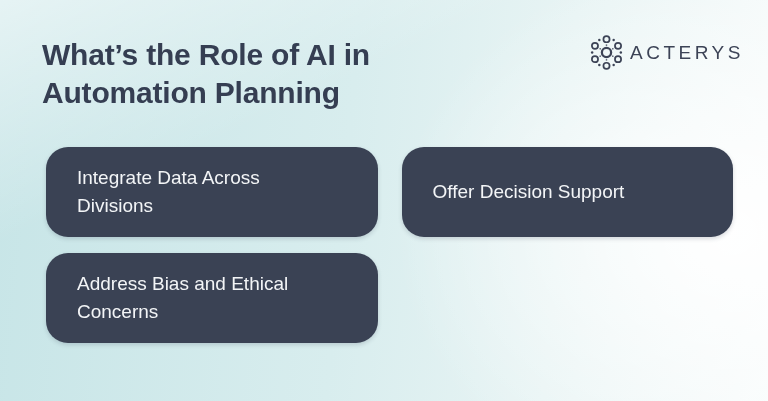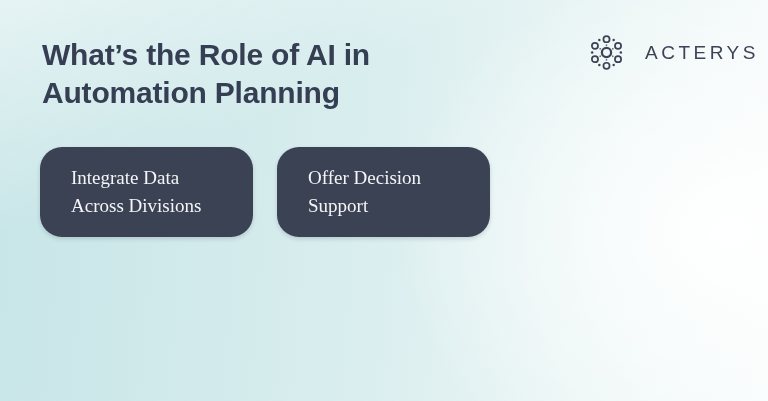--- a/index.html
+++ b/index.html
@@ -28,40 +28,39 @@
     color: #353e52;
   }
   .page-title span { display: block; }
 
   .logo {
     position: absolute;
     left: 586px;
     top: 32px;
     display: flex;
     align-items: center;
-    gap: 18px;
+    gap: 3px;
   }
   .logo svg { display: block; }
   .logo-text {
     font-size: 19px;
     font-weight: 500;
     letter-spacing: 3.5px;
     color: #3c4356;
   }
 
   .cards {
     position: absolute;
-    left: 40px;
+    left: 46px;
     top: 147px;
     width: 687px;
     display: grid;
-    grid-template-columns: 1fr 1fr 1fr;
+    grid-template-columns: 1fr 1fr;
     column-gap: 24px;
     row-gap: 16px;
-    font-family: Liberation Serif, serif;
   }
   .card {
     height: 90px;
     border-radius: 22px;
     background: #3a4254;
     display: flex;
     align-items: center;
     padding: 0 40px 0 31px;
     box-shadow: 0 2px 4px rgba(44, 56, 80, 0.18);
   }
@@ -117,15 +116,18 @@
     <span class="logo-text">ACTERYS</span>
   </div>
 
   <div class="cards">
     <div class="card">
       <span class="card-label">Integrate Data Across Divisions</span>
     </div>
     <div class="card">
       <span class="card-label">Offer Decision Support</span>
     </div>
+    <div class="card">
+      <span class="card-label">Address Bias and Ethical Concerns</span>
+    </div>
   </div>
 
 </div>
 
 </body></html>

